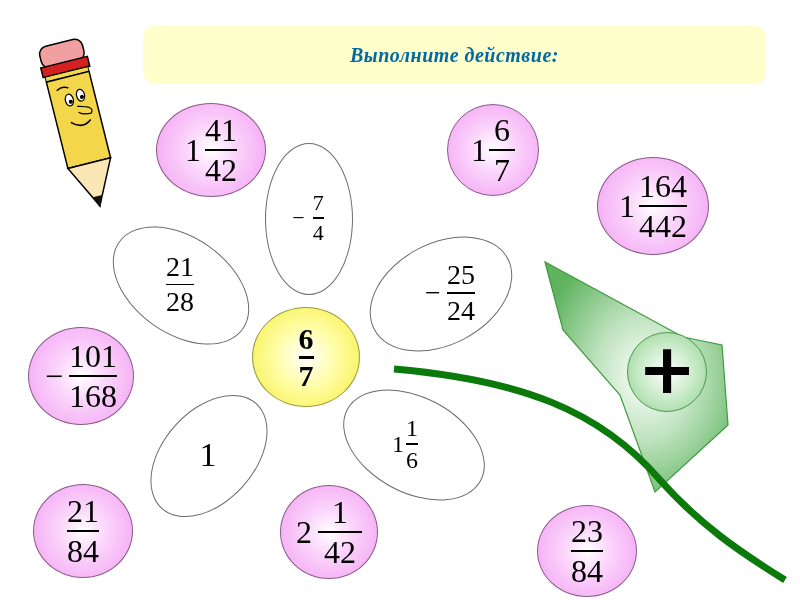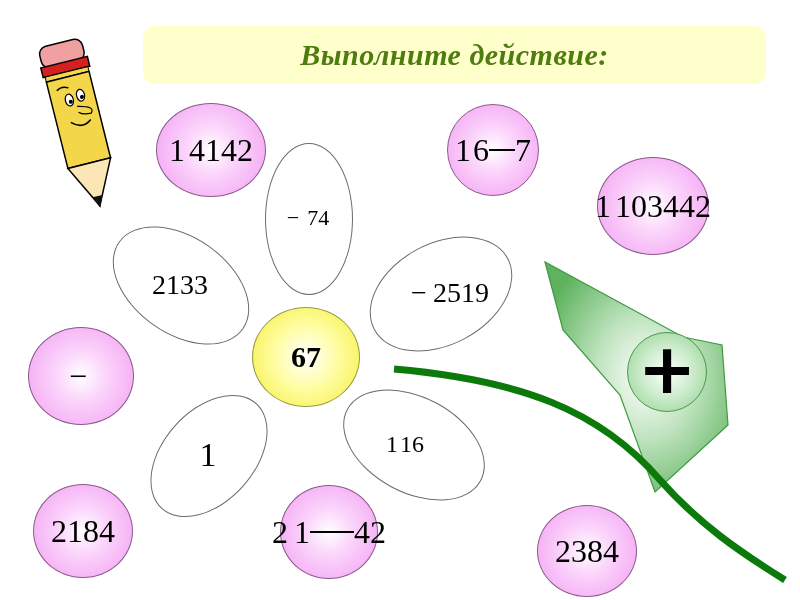--- a/index.html
+++ b/index.html
@@ -1,33 +1,33 @@
 <!DOCTYPE html>
 <html><head>
 <meta charset="utf-8">
 <style>
   html, body { margin:0; padding:0; }
   body { width:800px; height:600px; position:relative; background:#ffffff; overflow:hidden;
          font-family:"Liberation Serif","DejaVu Serif",serif; }
   .title-box { position:absolute; left:143px; top:26px; width:623px; height:58px;
                background:#ffffcc; border-radius:12px; display:flex; align-items:center; justify-content:center; }
   .title-text { font-family:"Liberation Serif","DejaVu Serif",serif; font-style:italic; font-weight:bold;
-                font-size:30px; color:#4d7c0f; letter-spacing:0.5px; }
+                font-size:20px; color:#0369a1; letter-spacing:0.5px; }
   .pencil { position:absolute; left:36px; top:36px; width:90px; height:180px; }
   .scene { position:absolute; left:0; top:0; width:800px; height:600px; }
   .bubble { position:absolute; border-radius:50%; border:1px solid #8a5a8a;
             background:radial-gradient(circle at 50% 50%, #ffffff 0%, #fbd5fb 35%, #f29cf2 100%);
             display:flex; align-items:center; justify-content:center; color:#000; }
   .petal { position:absolute; border-radius:50%; border:1.3px solid #6b6b6b; background:#fff; }
   .petal-content { position:absolute; display:flex; align-items:center; justify-content:center; color:#000; }
   .center { position:absolute; left:252px; top:307px; width:106px; height:98px; border-radius:50%;
             border:1px solid #9a9a40;
             background:radial-gradient(circle at 50% 50%, #ffffff 0%, #fffda0 45%, #f4ec3c 100%);
             display:flex; align-items:center; justify-content:center; }
-  .frac { display:inline-flex; align-items:center; line-height:1; }
+  .frac { display:inline-flex; flex-direction:column; align-items:center; line-height:1; }
   .frac .num, .frac .den { display:block; }
   .frac .bar { display:block; height:2px; background:#000; width:100%; margin:3px 0; }
   .whole, .sign { line-height:1; }
   .mixed { display:flex; align-items:center; }
   .center .frac { font-weight:bold; font-size:30px; }
   .center .frac .bar { height:3px; margin:2px 0; }
   .plus-btn { position:absolute; left:627px; top:332px; width:78px; height:78px; border-radius:50%;
               border:1px solid #4a9a4a;
               background:radial-gradient(circle at 50% 50%, #ffffff 0%, #c8eac8 50%, #8fd08f 100%);
               display:flex; align-items:center; justify-content:center; cursor:pointer; }
@@ -86,32 +86,32 @@
           <span class="den">4</span>
         </span>
     </div>
   </div>
 
   <div class="petal" style="left:105px;top:237px;width:150px;height:95px;transform:rotate(35deg);"></div>
   <div class="petal-content" style="left:105px;top:237px;width:150px;height:95px;font-size:28px;">
     <span class="frac">
         <span class="num">21</span>
         <span class="bar" style="height:1.5px;"></span>
-        <span class="den">33</span>
+        <span class="den">28</span>
       </span>
   </div>
 
   <div class="petal" style="left:365px;top:243px;width:150px;height:100px;transform:rotate(-28deg);"></div>
   <div class="petal-content" style="left:375px;top:243px;width:150px;height:100px;font-size:28px;">
     <div class="mixed">
       <span class="sign" style="margin-right:6px;">−</span>
       <span class="frac">
           <span class="num">25</span>
           <span class="bar" style="height:1.5px;"></span>
-          <span class="den">19</span>
+          <span class="den">24</span>
         </span>
     </div>
   </div>
 
   <div class="petal" style="left:138px;top:410px;width:140px;height:90px;transform:rotate(-48deg);"></div>
   <div class="petal-content" style="left:138px;top:410px;width:140px;height:90px;font-size:34px;">
     <span class="whole">1</span>
   </div>
 
   <div class="petal" style="left:338px;top:397px;width:150px;height:94px;transform:rotate(28deg);"></div>
@@ -153,30 +153,35 @@
           <span class="bar" style="height:1.5px;width:26px;"></span>
           <span class="den">7</span>
         </span>
     </div>
   </div>
 
   <div class="bubble" style="left:597px;top:157px;width:110px;height:96px;font-size:32px;">
     <div class="mixed">
       <span class="whole" style="margin-right:4px;">1</span>
       <span class="frac">
-          <span class="num">103</span>
+          <span class="num">164</span>
           <span class="bar" style="height:1.5px;"></span>
           <span class="den">442</span>
         </span>
     </div>
   </div>
 
   <div class="bubble" style="left:28px;top:327px;width:104px;height:96px;font-size:32px;">
     <div class="mixed">
       <span class="sign" style="margin-right:6px;">−</span>
+      <span class="frac">
+          <span class="num">101</span>
+          <span class="bar" style="height:1.5px;"></span>
+          <span class="den">168</span>
+        </span>
     </div>
   </div>
 
   <div class="bubble" style="left:33px;top:484px;width:98px;height:92px;font-size:32px;">
     <span class="frac">
         <span class="num">21</span>
         <span class="bar" style="height:1.5px;"></span>
         <span class="den">84</span>
       </span>
   </div>

